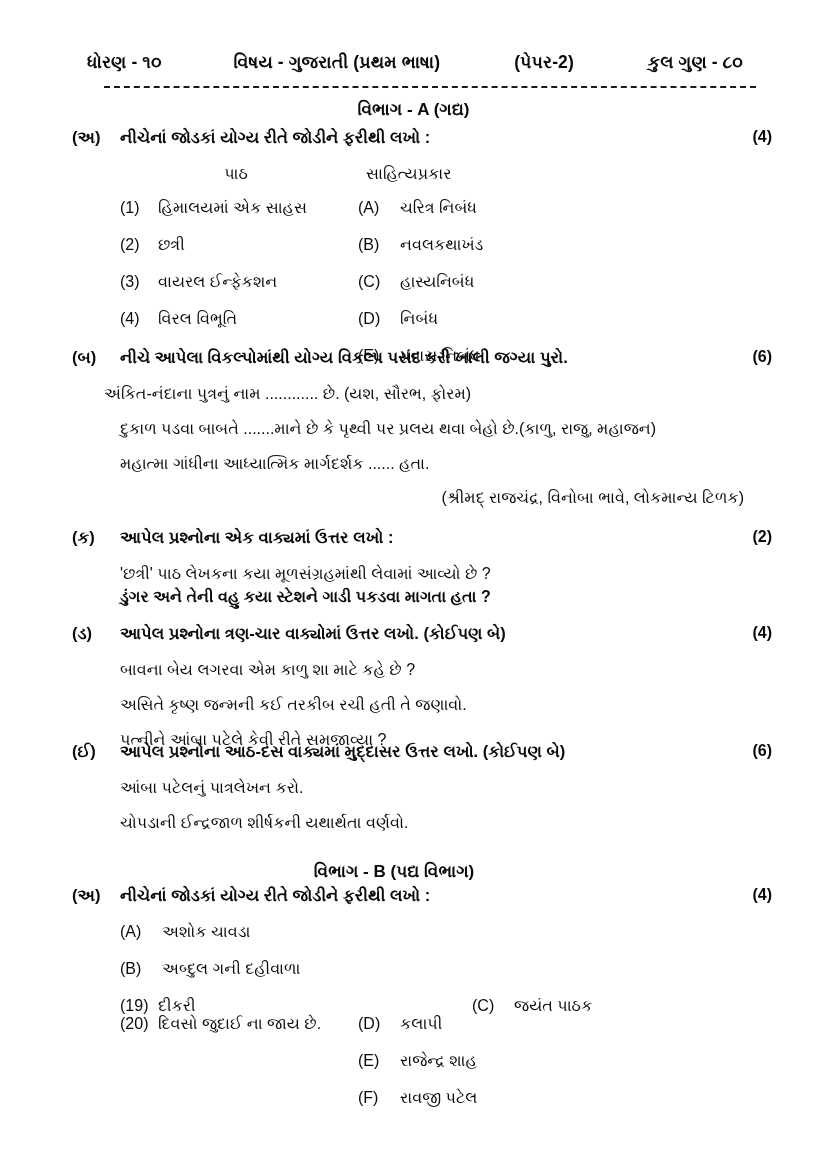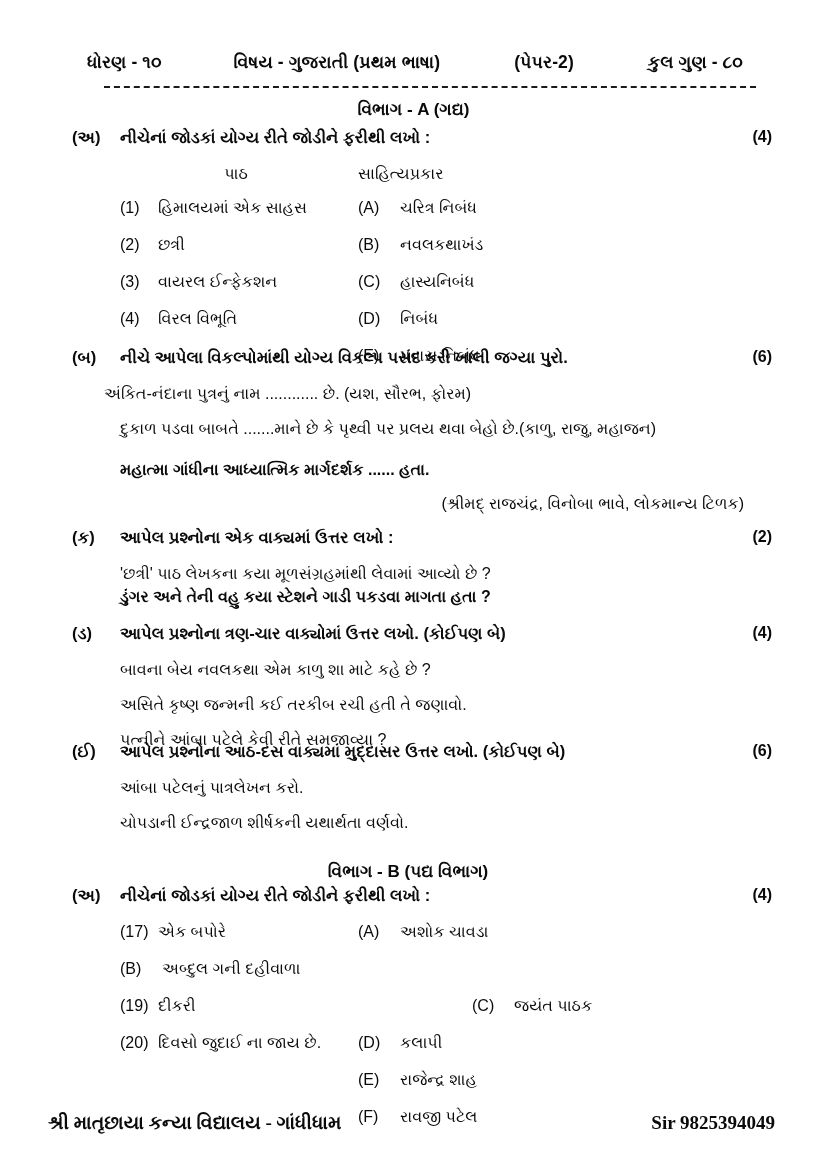--- a/index.html
+++ b/index.html
@@ -52,21 +52,21 @@
   }
 
   .section-heading {
     position: absolute;
     width: 100%;
     text-align: center;
     font-weight: bold;
     font-size: 17px;
   }
   .section-heading.a { top: 100px; left: 0; }
-  .section-heading.b { top: 862px; left: 58px; width: 700px; }
+  .section-heading.b { top: 862px; left: 44px; width: 700px; }
 
   
   .qblock {
     position: absolute;
     left: 72px;
     width: 700px;
   }
 
   .qhead {
     display: flex;
@@ -171,21 +171,21 @@
 
   <div class="section-heading a">વિભાગ - A (ગદ્ય)</div>
 
   <div class="qblock" style="top:128px;">
     <div class="qhead">
       <span class="lbl">(અ)</span>
       <span class="qtext">નીચેનાં જોડકાં યોગ્ય રીતે જોડીને ફરીથી લખો :</span>
       <span class="marks">(4)</span>
     </div>
 
-    <div class="match-headers" style="margin-top:18px;">
+    <div class="match-headers" style="margin-top:18px;gap:8px;">
       <span class="mh-left">પાઠ</span>
       <span class="mh-right">સાહિત્યપ્રકાર</span>
     </div>
 
     <div class="match-row" style="margin-top:16px;">
       <span class="left-cell">
         <span class="key">(1)</span>
         <span class="val">હિમાલયમાં એક સાહસ</span>
       </span>
       <span class="right-cell">
@@ -237,41 +237,41 @@
   </div>
 
   <div class="qblock" style="top:348px;">
     <div class="qhead">
       <span class="lbl">(બ)</span>
       <span class="qtext">નીચે આપેલા વિકલ્પોમાંથી યોગ્ય વિકલ્પ પસંદ કરી ખાલી જગ્યા પુરો.</span>
       <span class="marks">(6)</span>
     </div>
     <div class="qline" style="margin-top:19px;margin-left:32px;">અંકિત-નંદાના પુત્રનું નામ ............ છે. (યશ, સૌરભ, ફોરમ)</div>
     <div class="qline" style="margin-top:19px;">દુકાળ પડવા બાબતે .......માને છે કે પૃથ્વી પર પ્રલય થવા બેહો છે.(કાળુ, રાજુ, મહાજન)</div>
-    <div class="qline" style="margin-top:25px;font-weight:bold;">મહાત્મા ગાંધીના આધ્યાત્મિક માર્ગદર્શક ...... હતા.</div>
+    <div class="qline" style="margin-top:19px;">મહાત્મા ગાંધીના આધ્યાત્મિક માર્ગદર્શક ...... હતા.</div>
     <div class="hint-line" style="margin-top:17px;">(શ્રીમદ્ રાજચંદ્ર, વિનોબા ભાવે, લોકમાન્ય ટિળક)</div>
   </div>
 
   <div class="qblock" style="top:528px;">
     <div class="qhead">
       <span class="lbl">(ક)</span>
       <span class="qtext">આપેલ પ્રશ્નોના એક વાક્યમાં ઉત્તર લખો :</span>
       <span class="marks">(2)</span>
     </div>
     <div class="qline" style="margin-top:19px;">'છત્રી' પાઠ લેખકના કયા મૂળસંગ્રહમાંથી લેવામાં આવ્યો છે ?</div>
     <div class="qline" style="margin-top:7px;font-weight:bold;">ડુંગર અને તેની વહુ કયા સ્ટેશને ગાડી પકડવા માગતા હતા ?</div>
   </div>
 
   <div class="qblock" style="top:624px;">
     <div class="qhead">
       <span class="lbl">(ડ)</span>
       <span class="qtext">આપેલ પ્રશ્નોના ત્રણ-ચાર વાક્યોમાં ઉત્તર લખો. (કોઈપણ બે)</span>
       <span class="marks">(4)</span>
     </div>
-    <div class="qline" style="margin-top:19px;">બાવના બેય નવલકથા એમ કાળુ શા માટે કહે છે ?</div>
+    <div class="qline" style="margin-top:19px;">બાવના બેય લગરવા એમ કાળુ શા માટે કહે છે ?</div>
     <div class="qline" style="margin-top:19px;">અસિતે કૃષ્ણ જન્મની કઈ તરકીબ રચી હતી તે જણાવો.</div>
     <div class="qline" style="margin-top:19px;">પત્નીને આંબા પટેલે કેવી રીતે સમજાવ્યા ?</div>
   </div>
 
   <div class="qblock" style="top:742px;">
     <div class="qhead">
       <span class="lbl">(ઈ)</span>
       <span class="qtext">આપેલ પ્રશ્નોના આઠ-દસ વાક્યમાં મુદ્દાસર ઉત્તર લખો. (કોઈપણ બે)</span>
       <span class="marks">(6)</span>
     </div>
@@ -282,24 +282,20 @@
   <div class="section-heading b">વિભાગ - B (પદ્ય વિભાગ)</div>
 
   <div class="qblock" style="top:886px;">
     <div class="qhead">
       <span class="lbl">(અ)</span>
       <span class="qtext">નીચેનાં જોડકાં યોગ્ય રીતે જોડીને ફરીથી લખો :</span>
       <span class="marks">(4)</span>
     </div>
 
     <div class="match-row" style="margin-top:18px;">
-      <span class="left-cell">
-        <span class="key">(17)</span>
-        <span class="val">એક બપોરે</span>
-      </span>
       <span class="right-cell">
         <span class="key">(A)</span>
         <span class="val">અશોક ચાવડા</span>
       </span>
     </div>
 
     <div class="match-row" style="margin-top:19px;">
       <span class="right-cell">
         <span class="key">(B)</span>
         <span class="val">અબ્દુલ ગની દહીવાળા</span>
@@ -310,21 +306,21 @@
       <span class="left-cell">
         <span class="key">(19)</span>
         <span class="val">દીકરી</span>
       </span>
       <span class="right-cell">
         <span class="key">(C)</span>
         <span class="val">જયંત પાઠક</span>
       </span>
     </div>
 
-    <div class="match-row" style="margin-top:19px;">
+    <div class="match-row" style="">
       <span class="left-cell">
         <span class="key">(20)</span>
         <span class="val">દિવસો જુદાઈ ના જાય છે.</span>
       </span>
       <span class="right-cell">
         <span class="key">(D)</span>
         <span class="val">કલાપી</span>
       </span>
     </div>
 
@@ -338,18 +334,14 @@
 
     <div class="match-row" style="margin-top:19px;">
       <span class="left-cell"></span>
       <span class="right-cell">
         <span class="key">(F)</span>
         <span class="val">રાવજી પટેલ</span>
       </span>
     </div>
   </div>
 
-  <div class="footer">
-    <span class="footer-school">શ્રી માતૃછાયા કન્યા વિદ્યાલય - ગાંધીધામ</span>
-    <span class="footer-contact">Sir 9825394049</span>
-  </div>
 
 </div>
 
 </body></html>

